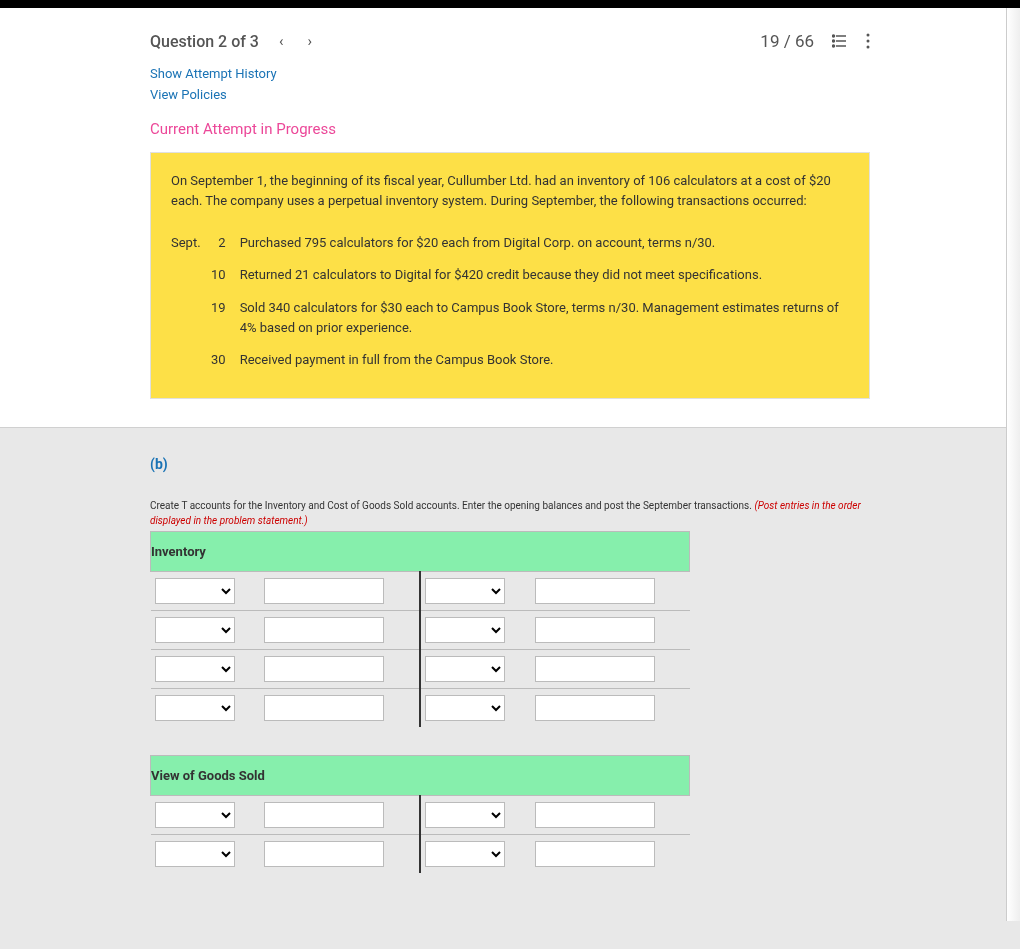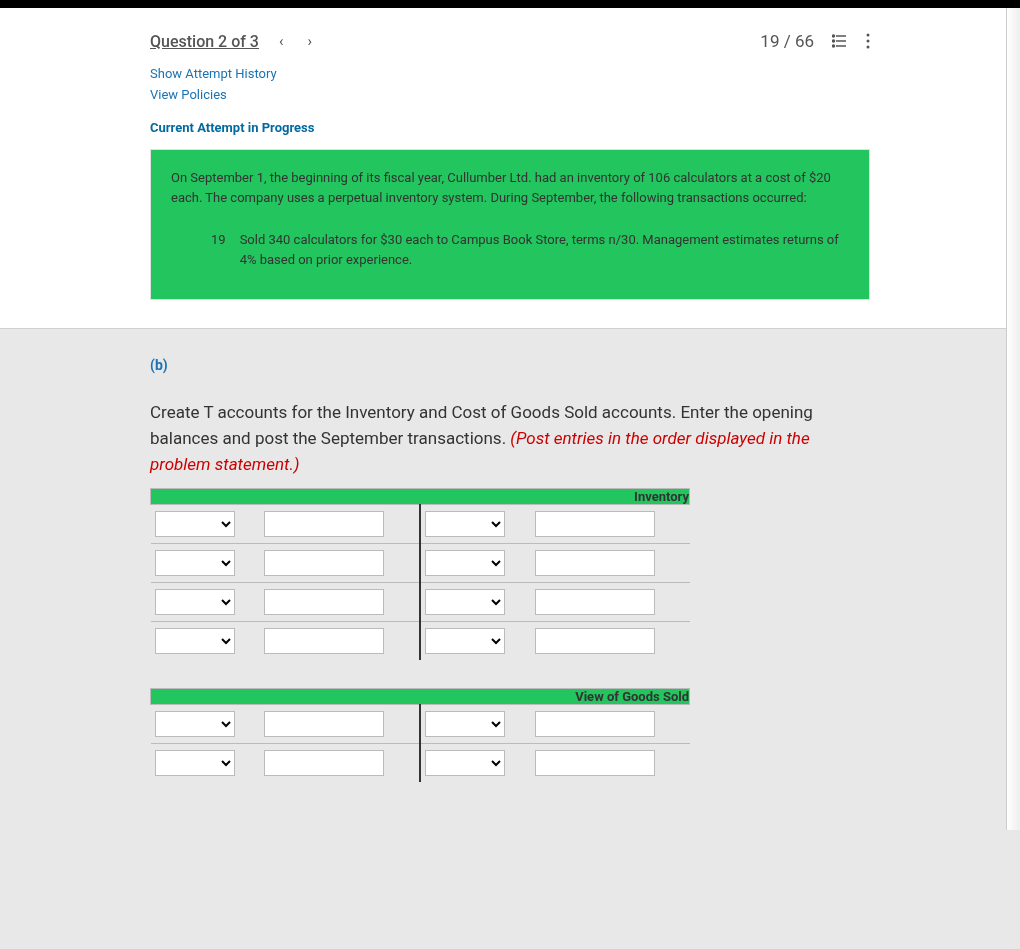--- a/index.html
+++ b/index.html
@@ -37,21 +37,20 @@
   }
   .header-left {
     display: flex;
     align-items: center;
     gap: 16px;
   }
   .question-title {
     font-size: 16px;
     color: #555;
     font-weight: 500;
-    text-decoration: underline;
   }
   .nav-arrow {
     font-size: 15px;
     color: #555;
     cursor: pointer;
     padding: 2px 4px;
   }
   .header-right {
     display: flex;
     align-items: center;
@@ -60,27 +59,27 @@
     font-size: 17px;
   }
   .icon-list svg, .icon-more svg { display:block; }
   .link-line {
     color: #1a73b5;
     font-size: 13px;
     margin-bottom: 6px;
     cursor: pointer;
   }
   .attempt-header {
-    font-weight: 700;
-    font-size: 13px;
-    color: #0369a1;
+    font-weight: 400;
+    font-size: 15px;
+    color: #ec4899;
     margin: 18px 0 14px 0;
   }
   .problem-box {
-    background: #22c55e;
+    background: #fde047;
     border: 1px solid #e0e0e0;
     padding: 18px 20px 22px 20px;
     margin-bottom: 28px;
     line-height: 1.55;
     font-size: 13px;
     color: #333;
   }
   .problem-intro { margin-bottom: 16px; }
   .trans-table {
     display: table;
@@ -98,40 +97,40 @@
     background: #e8e8e8;
     padding: 0;
   }
   .part-label {
     color: #1a73b5;
     font-weight: 700;
     font-size: 14px;
     margin: 0 0 26px 0;
   }
   .instruction {
-    font-size: 17px;
+    font-size: 10px;
     line-height: 1.55;
-    margin-bottom: 10px;
+    margin-bottom: 2px;
   }
   .red-italic {
     color: #c00;
     font-style: italic;
   }
   .t-account-table {
     width: 540px;
     border-collapse: collapse;
     margin-bottom: 28px;
   }
   .t-header td {
-    background: #22c55e;
+    background: #86efac;
     border: 1px solid #bbb;
-    text-align: right;
+    text-align: left;
     font-weight: 700;
     font-size: 13px;
-    padding: 0 0;
+    padding: 12px 0;
   }
   .t-body td {
     padding: 6px 4px;
     vertical-align: middle;
   }
   .t-body td.left-side {
     border-right: 2px solid #333;
   }
   .t-body tr {
     border-bottom: 1px solid #bbb;
@@ -207,23 +206,38 @@
 
       <div class="link-line">Show Attempt History</div>
       <div class="link-line">View Policies</div>
 
       <div class="attempt-header">Current Attempt in Progress</div>
 
       <div class="problem-box">
         <div class="problem-intro">On September 1, the beginning of its fiscal year, Cullumber Ltd. had an inventory of 106 calculators at a cost of $20 each. The company uses a perpetual inventory system. During September, the following transactions occurred:</div>
         <div class="trans-table" id="trans-table">
               <div class="trans-row">
+                <div class="trans-cell month">Sept.</div>
+                <div class="trans-cell day">2</div>
+                <div class="trans-cell">Purchased 795 calculators for $20 each from Digital Corp. on account, terms n/30.</div>
+              </div>
+              <div class="trans-row">
+                <div class="trans-cell month"></div>
+                <div class="trans-cell day">10</div>
+                <div class="trans-cell">Returned 21 calculators to Digital for $420 credit because they did not meet specifications.</div>
+              </div>
+              <div class="trans-row">
                 <div class="trans-cell month"></div>
                 <div class="trans-cell day">19</div>
                 <div class="trans-cell">Sold 340 calculators for $30 each to Campus Book Store, terms n/30. Management estimates returns of 4% based on prior experience.</div>
+              </div>
+              <div class="trans-row">
+                <div class="trans-cell month"></div>
+                <div class="trans-cell day">30</div>
+                <div class="trans-cell">Received payment in full from the Campus Book Store.</div>
               </div>
             </div>
       </div>
 
     </div>
   </div>
 
   <div class="gray-band">
     <div class="inner" style="padding-top:28px; padding-bottom:20px;">
 

